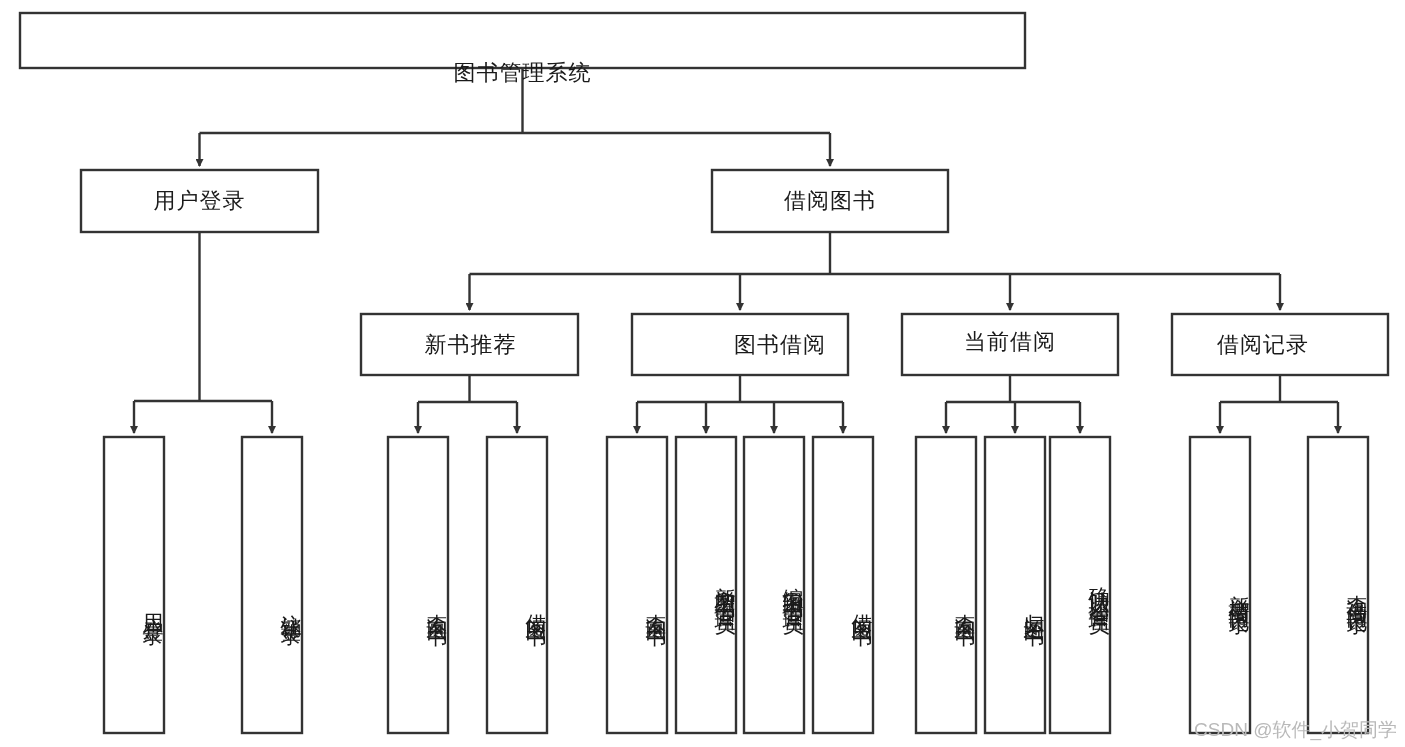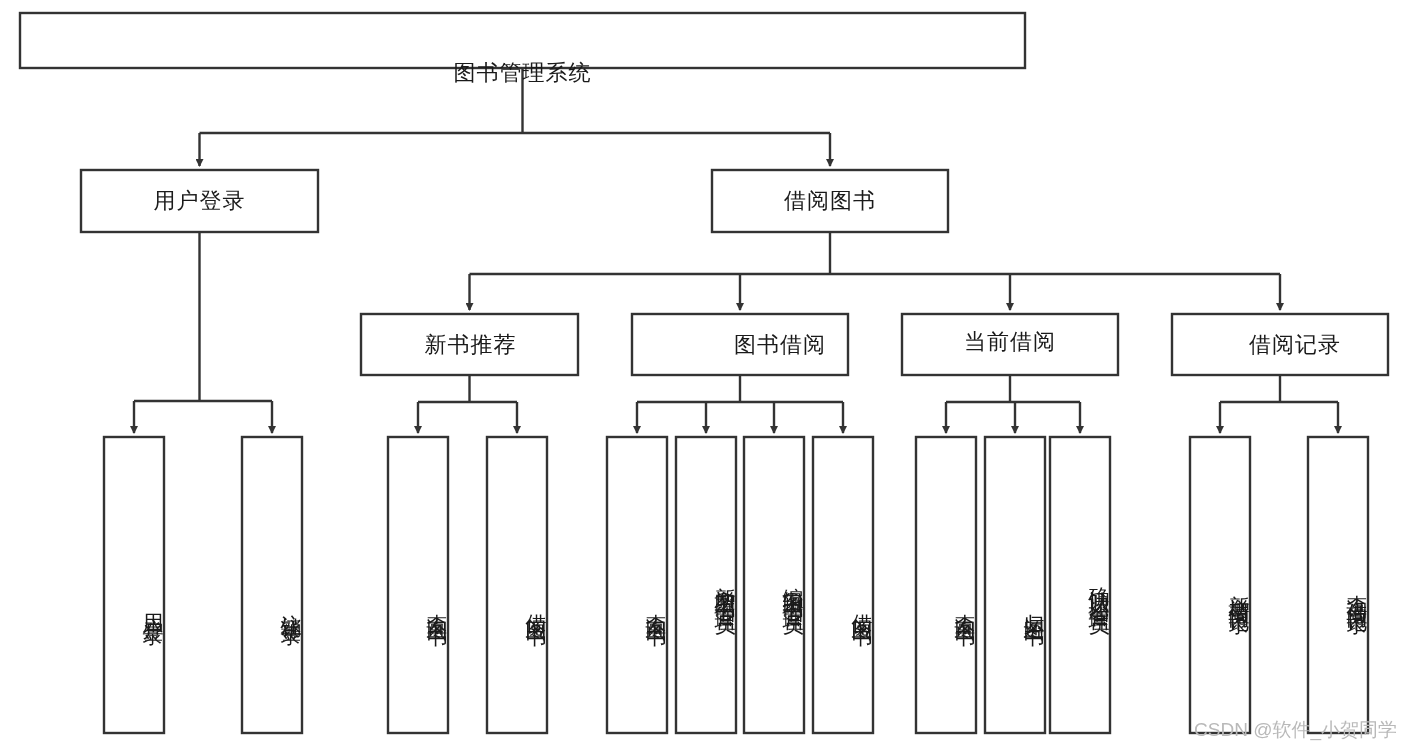--- a/index.html
+++ b/index.html
@@ -162,21 +162,21 @@
   </svg>
 
   <div class="hbox-text" style="left:20px; top:27px; width:1005px; height:55px;margin-top:18px;">图书管理系统</div>
 
   <div class="hbox-text" style="left:81px; top:170px; width:237px; height:62px;">用户登录</div>
   <div class="hbox-text" style="left:712px; top:170px; width:236px; height:62px;">借阅图书</div>
 
   <div class="hbox-text" style="left:361px; top:314px; width:219px; height:61px;">新书推荐</div>
   <div class="hbox-text" style="left:632px; top:314px; width:216px; height:61px;margin-left:40px;">图书借阅</div>
   <div class="hbox-text" style="left:902px; top:314px; width:216px; height:55px;">当前借阅</div>
-  <div class="hbox-text" style="left:1172px; top:314px; width:182px; height:61px;margin-left:32px;">借阅记录</div>
+  <div class="hbox-text" style="left:1172px; top:314px; width:182px; height:61px;">借阅记录</div>
 
   <div class="vbox-text" style="left:104px; top:505px; width:60px; height:200px;">用户登录</div>
   <div class="vbox-text" style="left:242px; top:505px; width:60px; height:200px;">注销登录</div>
 
   <div class="vbox-text" style="left:388px; top:505px; width:60px; height:200px;">查询图书</div>
   <div class="vbox-text" style="left:487px; top:505px; width:60px; height:200px;">借阅图书</div>
 
   <div class="vbox-text" style="left:607px; top:505px; width:60px; height:200px;">查询图书</div>
   <div class="vbox-text" style="left:676px; top:445px; width:60px; height:285px;">新增图书（管理员）</div>
   <div class="vbox-text" style="left:744px; top:445px; width:60px; height:285px;">编辑图书（管理员）</div>

